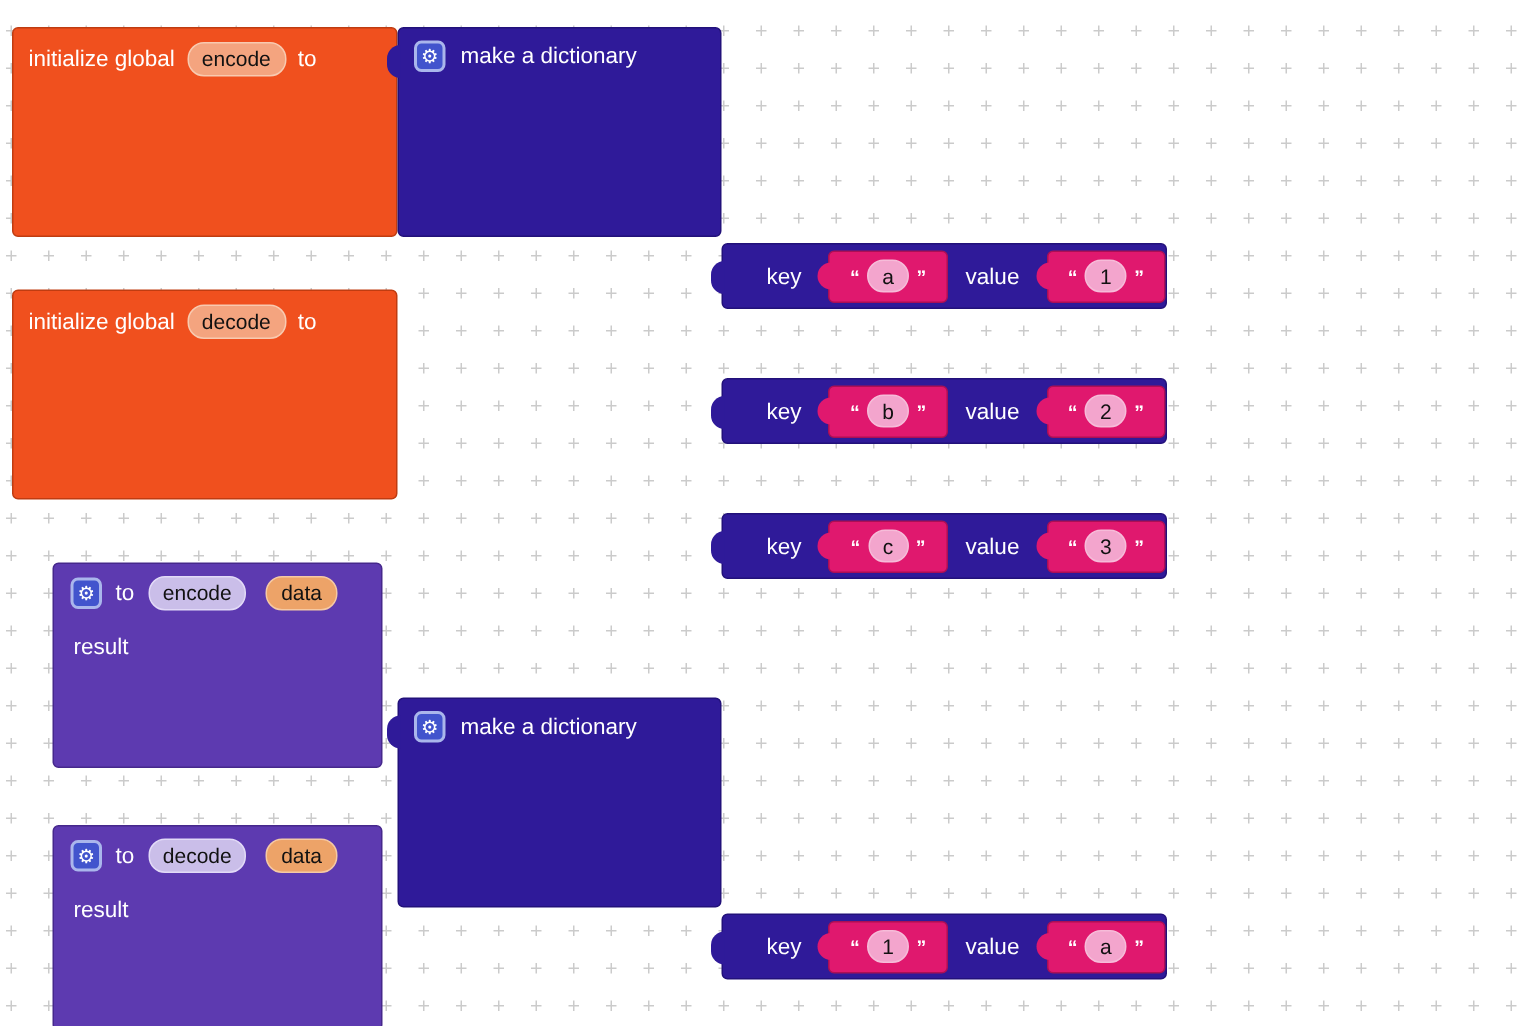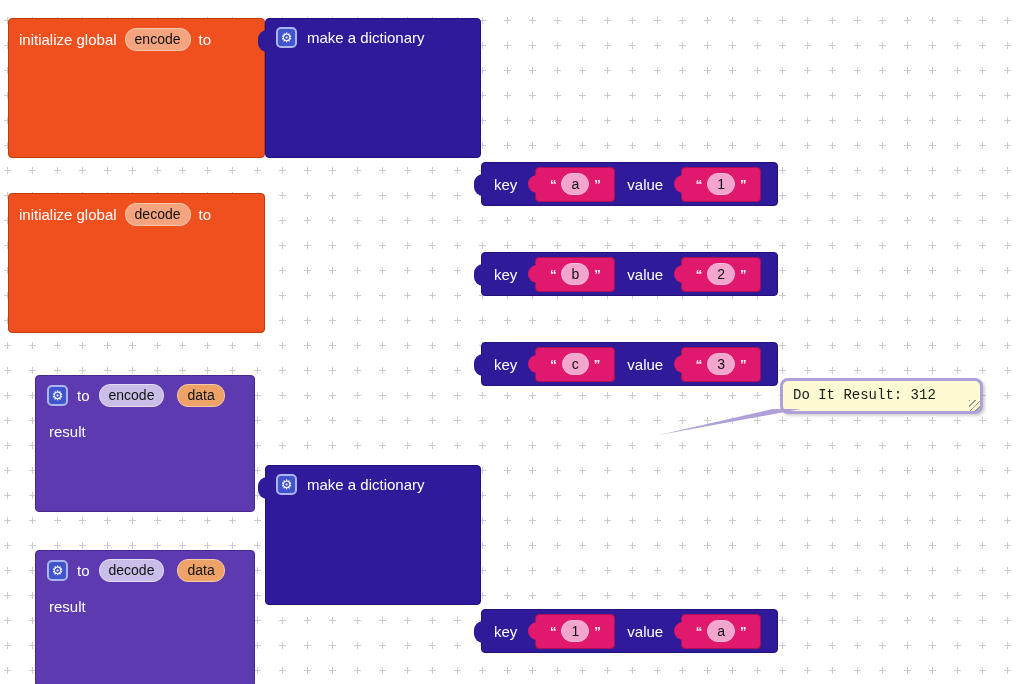--- a/index.html
+++ b/index.html
@@ -21,21 +21,21 @@
   .chip-salmon{background:#f4a47f;border:1px solid #f8cab0;}
   .chip-lav{background:#cabee9;border:1px solid #e2daf7;}
   .chip-tan{background:#eda368;border:1px solid #f5c9a4;}
   .chip-pinklight{background:#f3a5cd;border:1px solid #f6bcd9;}
   .q{color:#ffffff;font-weight:bold;font-size:13px;margin:0 5px;}
   .gear{width:21px;height:21px;border-radius:5px;background:#4254cd;border:2px solid #aab6ec;
     color:#fff;font-size:13px;display:flex;align-items:center;justify-content:center;box-sizing:border-box;}
   .init-row{display:flex;align-items:center;gap:8px;padding:9px 0 0 10px;}
   .dict-head{display:flex;align-items:center;gap:10px;padding:8px 0 0 10px;}
   .pair-row{display:flex;align-items:center;padding-left:12px;}
-  .pair-row .wlabel{margin-right:10px;}
+  .pair-row .wlabel{margin-right:10px;margin-left:17px;}
   .str{display:inline-flex;align-items:center;justify-content:center;background:#e0186e;
     border:1px solid #ab0f54;border-radius:4px;height:33px;position:relative;margin-left:8px;}
   .str.w78{width:78px;}
   .pair-row .vlabel{margin-left:12px;}
   .proc-head{display:flex;align-items:center;gap:9px;padding:8px 0 0 11px;}
   .result-lbl{display:block;margin:16px 0 0 13px;}
   .ltab{position:relative;}
   .ltab::before{content:"";position:absolute;left:-8px;width:9px;border-radius:10px 0 0 10px;}
   .tab-indigo::before{background:#2f1a99;top:11px;height:22px;}
   .tab-pink::before{background:#e0186e;top:7px;height:18px;}
@@ -1261,19 +1261,14 @@
   <div class="block purpleb" style="left:35px;top:550px;width:220px;height:137px;">
     <div class="proc-head">
       <span class="gear">⚙</span>
       <span class="wlabel">to</span>
       <span class="chip chip-lav">decode</span>
       <span class="chip chip-tan" style="margin-left:4px;">data</span>
     </div>
     <span class="wlabel result-lbl">result</span>
   </div>
 
-  <div class="bubble" style="left:780px;top:378px;width:203px;height:36px;">
-    <span>Do It Result: 312</span>
-    <div class="tail tail1"></div>
-    <div class="rz"></div>
-  </div>
 
 </div>
 
 </body></html>

